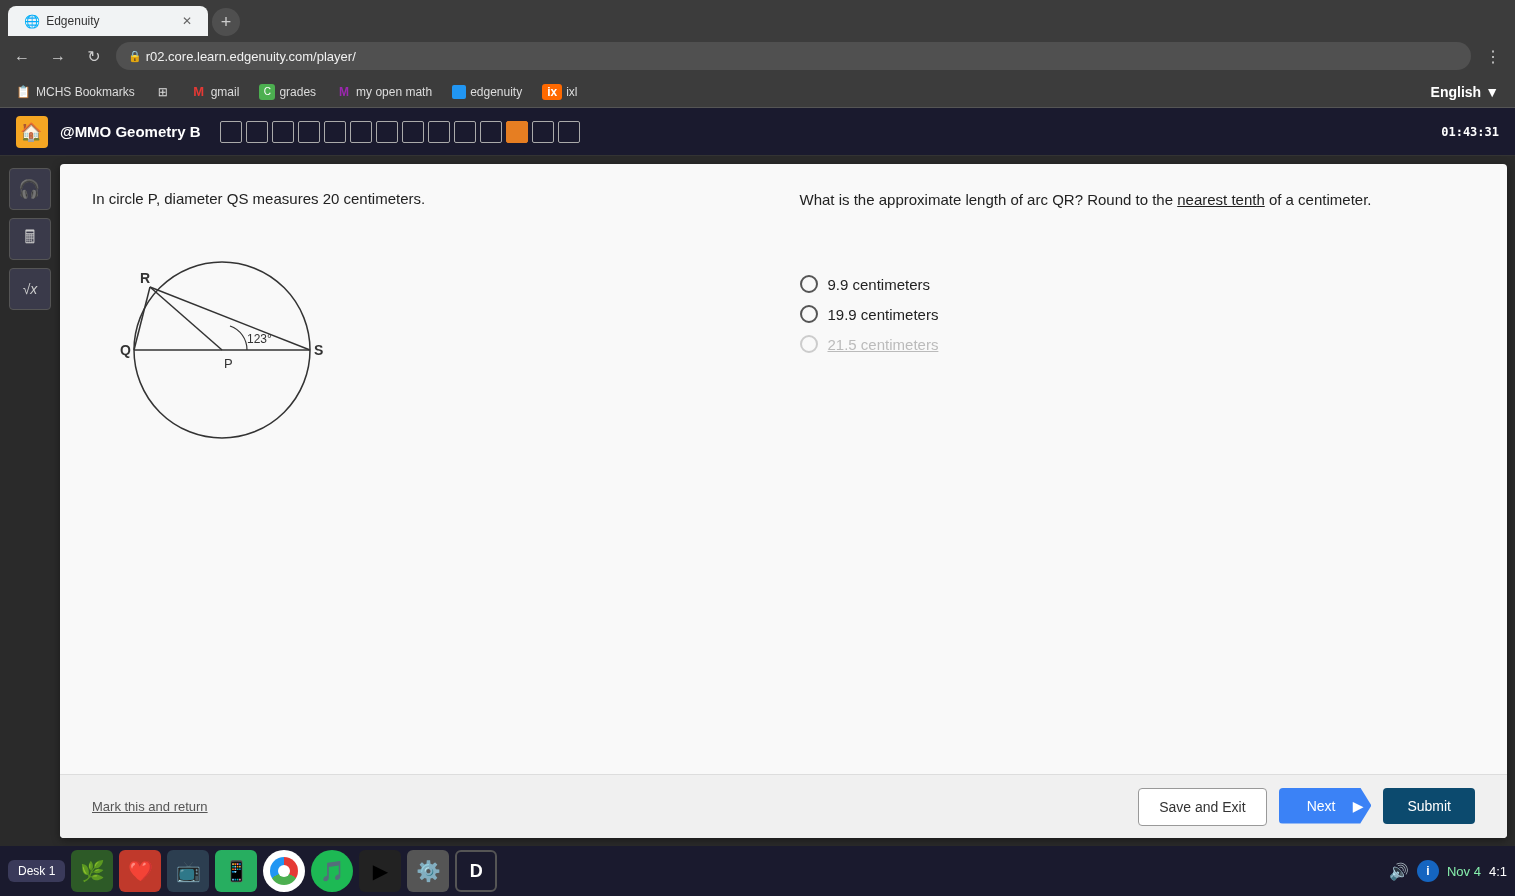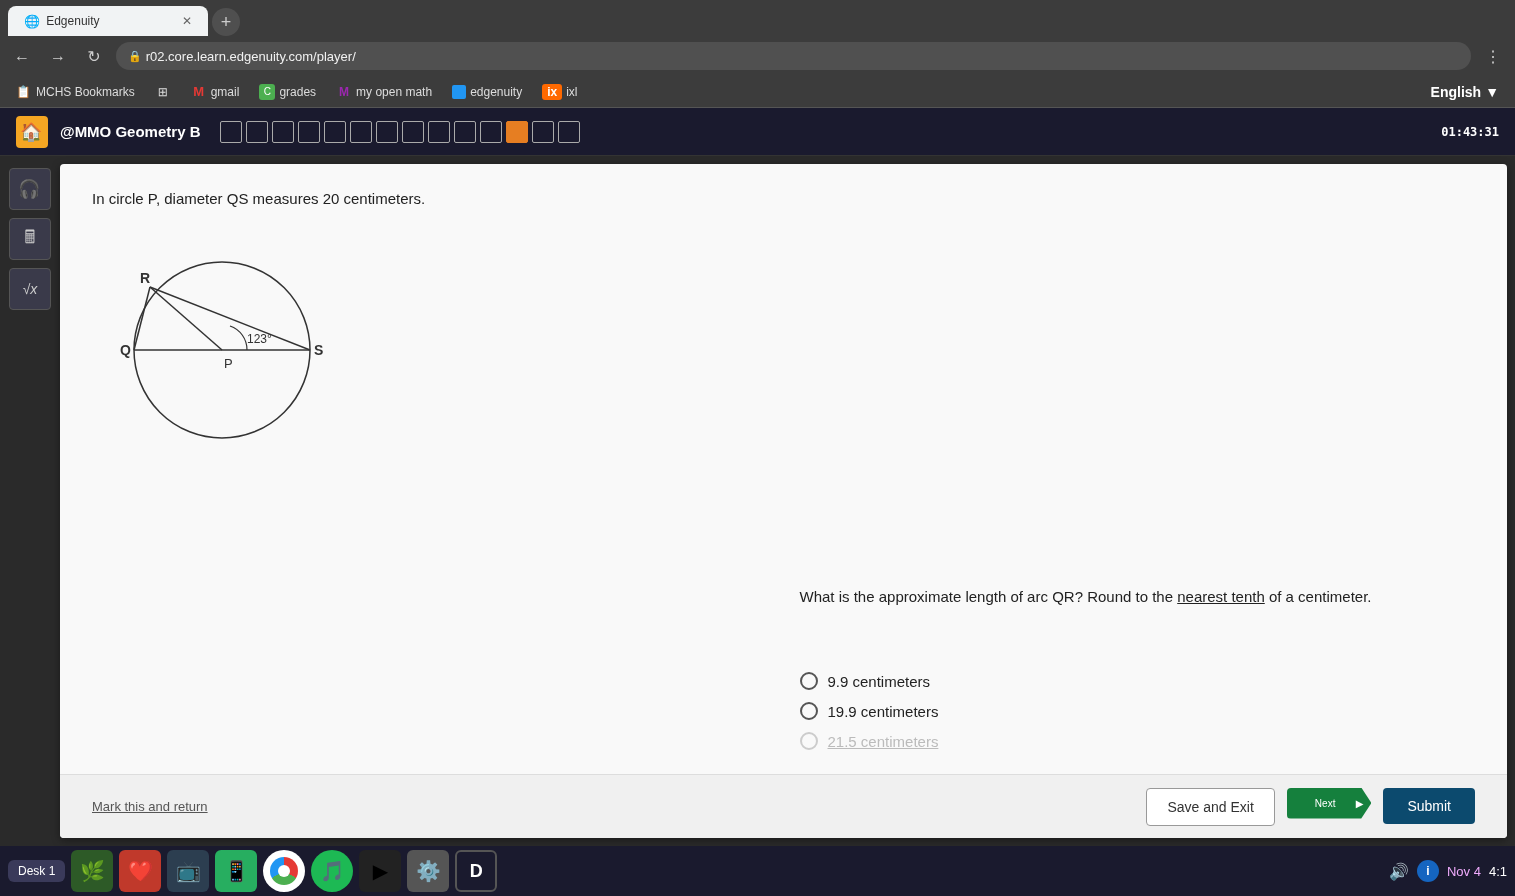--- a/index.html
+++ b/index.html
@@ -218,21 +218,20 @@
     .question-left {
       flex: 1;
       display: flex;
       flex-direction: column;
     }
 
     .question-right {
       flex: 1;
       display: flex;
       flex-direction: column;
-      justify-content: flex-end;
     }
 
     .problem-statement {
       font-size: 15px;
       color: #222;
       line-height: 1.5;
       margin-bottom: 16px;
     }
 
     
@@ -307,24 +306,24 @@
       padding: 10px 20px;
       background: white;
       border: 1px solid #999;
       border-radius: 4px;
       font-size: 14px;
       color: #333;
       cursor: pointer;
     }
     .btn-next {
       padding: 10px 28px;
-      background: #15803d;
+      background: #3b82f6;
       border: none;
       border-radius: 4px;
-      font-size: 10px;
+      font-size: 14px;
       color: white;
       cursor: pointer;
       position: relative;
       clip-path: polygon(0 0, 88% 0, 100% 50%, 88% 100%, 0 100%);
       padding-right: 36px;
     }
     .btn-submit {
       padding: 10px 24px;
       background: #0c4a6e;
       border: none;
@@ -372,21 +371,21 @@
       gap: 8px;
       color: white;
       font-size: 13px;
     }
     .taskbar-clock {
       font-size: 13px;
       color: white;
     }
     .taskbar-date {
       font-size: 13px;
-      color: #f0abfc;
+      color: #86efac;
     }
   </style>
 </head>
 <body>
 
 <div class="browser-chrome">
 
   <div class="tab-bar">
     <div class="tab-active">
       <span style="margin-right:6px; font-size:13px;">🌐</span>

